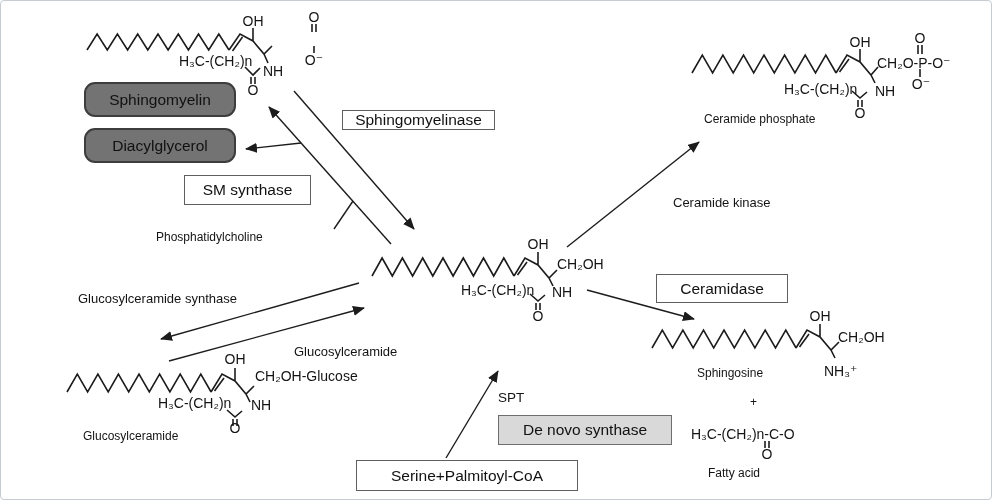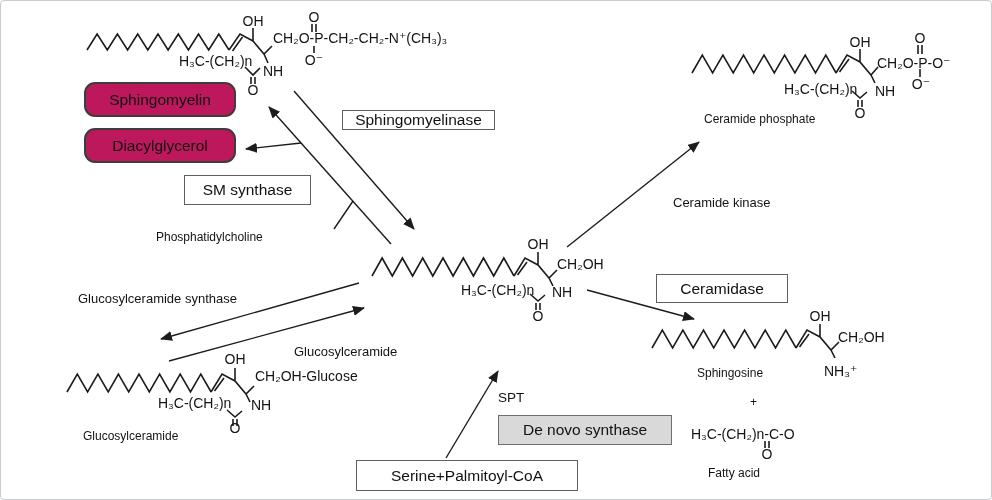--- a/index.html
+++ b/index.html
@@ -4,21 +4,21 @@
 <style>
   html,body{margin:0;padding:0;background:#ffffff;}
   .frame{position:relative;width:992px;height:500px;background:#ffffff;border:1px solid #c6ccd2;border-radius:4px;box-sizing:border-box;overflow:hidden;font-family:"Liberation Sans","DejaVu Sans",sans-serif;}
   svg.gfx{position:absolute;left:0;top:0;width:992px;height:500px;}
   .t{position:absolute;white-space:nowrap;color:#141414;line-height:1;}
   .f{font-size:14px;}
   .fc{transform:translateX(-50%);} 
   .lbl{font-size:12px;}
   .enz{font-size:13px;}
   .box{position:absolute;box-sizing:border-box;display:flex;align-items:center;justify-content:center;font-size:15.5px;color:#111;}
-  .gray{background:#be185d;border:2px solid #3d3d3d;border-radius:11px;}
+  .gray{background:#737373;border:2px solid #3d3d3d;border-radius:11px;}
   .white{background:#ffffff;border:1.5px solid #5f5f5f;}
   .lite{background:#d9d9d9;border:1.5px solid #6e6e6e;}
 </style>
 </head>
 <body>
 
 <div class="frame">
 
   <svg class="gfx" viewBox="0 0 992 500">
     <defs>
@@ -84,21 +84,20 @@
   <div class="t enz" style="left:293px;top:344px;">Glucosylceramide</div>
   <div class="t lbl" style="left:82px;top:429px;">Glucosylceramide</div>
   <div class="t lbl" style="left:703px;top:112px;">Ceramide phosphate</div>
   <div class="t enz" style="left:672px;top:195px;">Ceramide kinase</div>
   <div class="t lbl" style="left:696px;top:366px;">Sphingosine</div>
   <div class="t lbl" style="left:749px;top:395px;">+</div>
   <div class="t lbl" style="left:707px;top:466px;">Fatty acid</div>
   <div class="t" style="left:497px;top:390px;font-size:13.5px;">SPT</div>
 
   <div class="t f fc" style="left:252px;top:13px;">OH</div>
-  <div class="t f" style="left:272px;top:30px;">CH₂O-P-CH₂-CH₂-N⁺(CH₃)₃</div>
   <div class="t f fc" style="left:313px;top:9px;">O</div>
   <div class="t f fc" style="left:313px;top:52px;">O⁻</div>
   <div class="t f" style="left:178px;top:53px;">H₃C-(CH₂)n</div>
   <div class="t f" style="left:262px;top:63px;">NH</div>
   <div class="t f fc" style="left:252px;top:82px;">O</div>
 
   <div class="t f fc" style="left:859px;top:34px;">OH</div>
   <div class="t f" style="left:876px;top:55px;">CH₂O-P-O⁻</div>
   <div class="t f fc" style="left:919px;top:30px;">O</div>
   <div class="t f fc" style="left:920px;top:76px;">O⁻</div>

